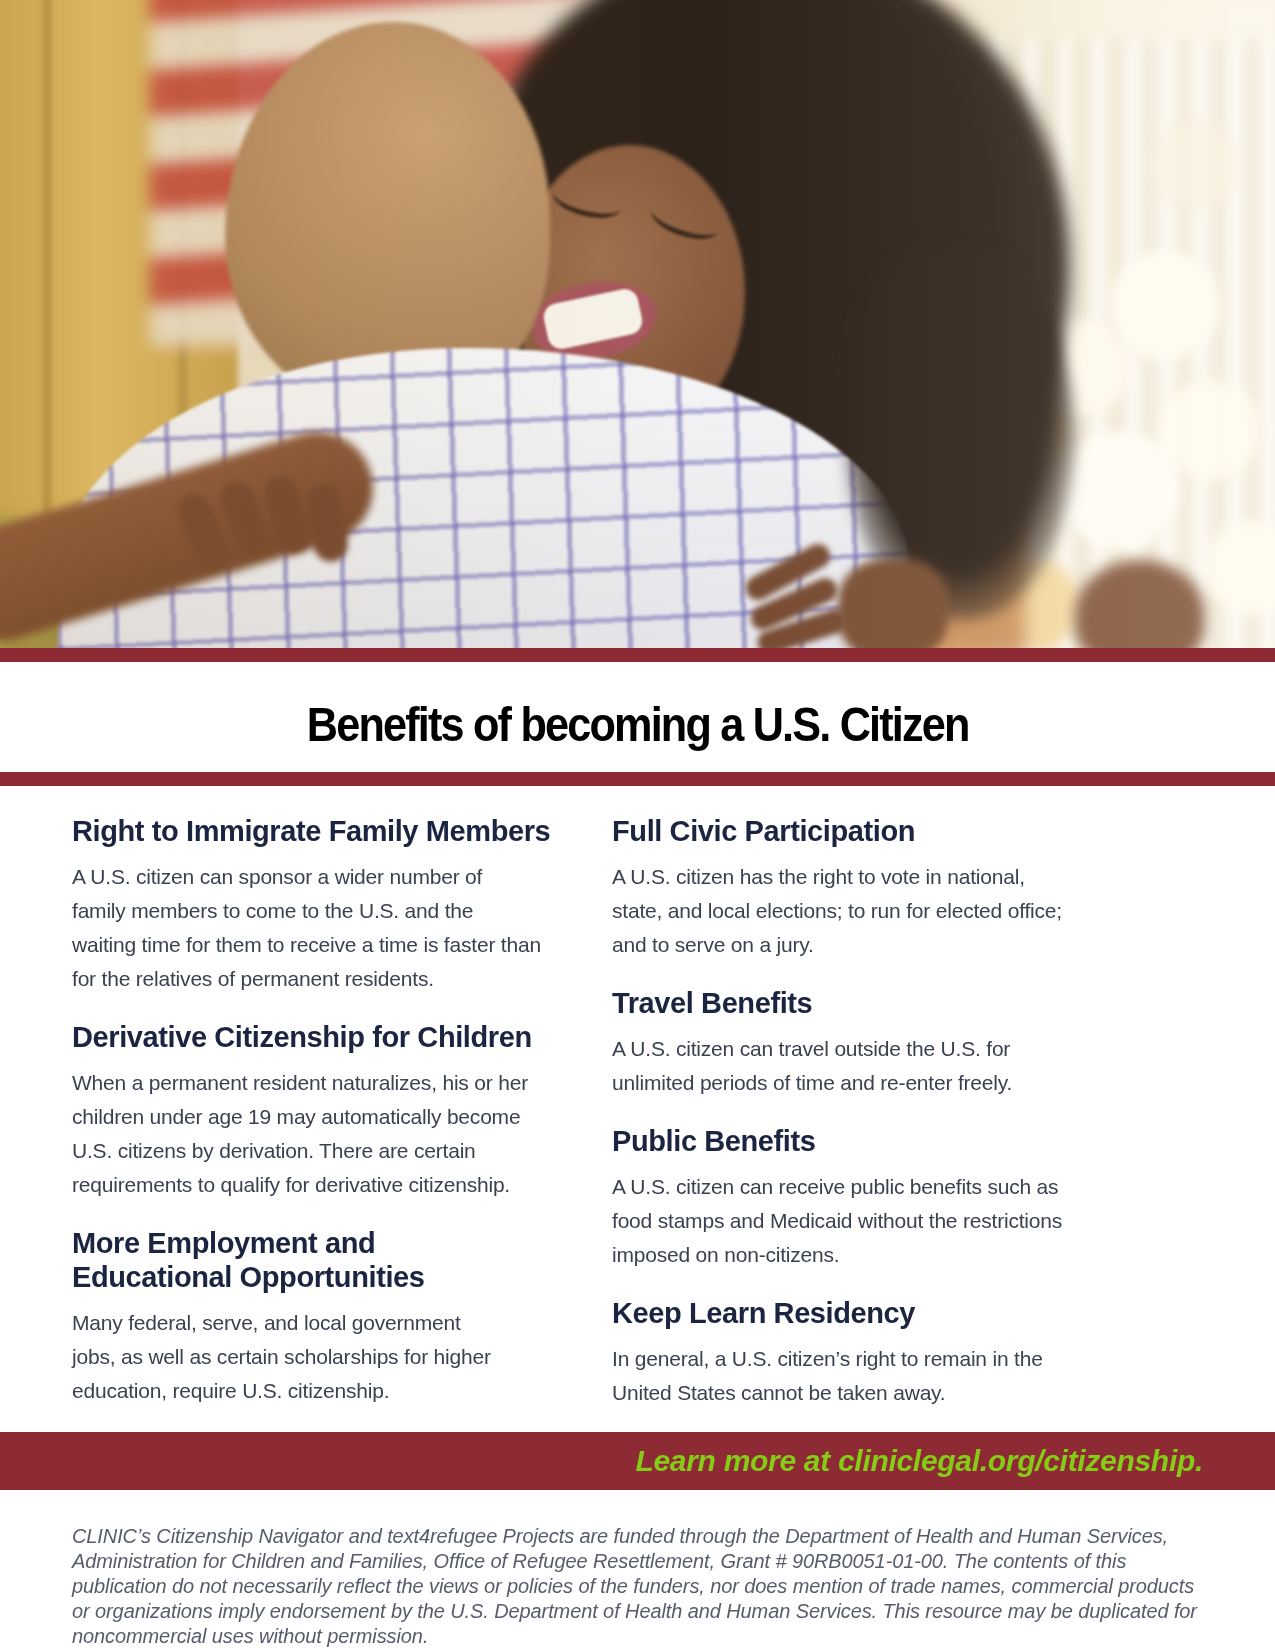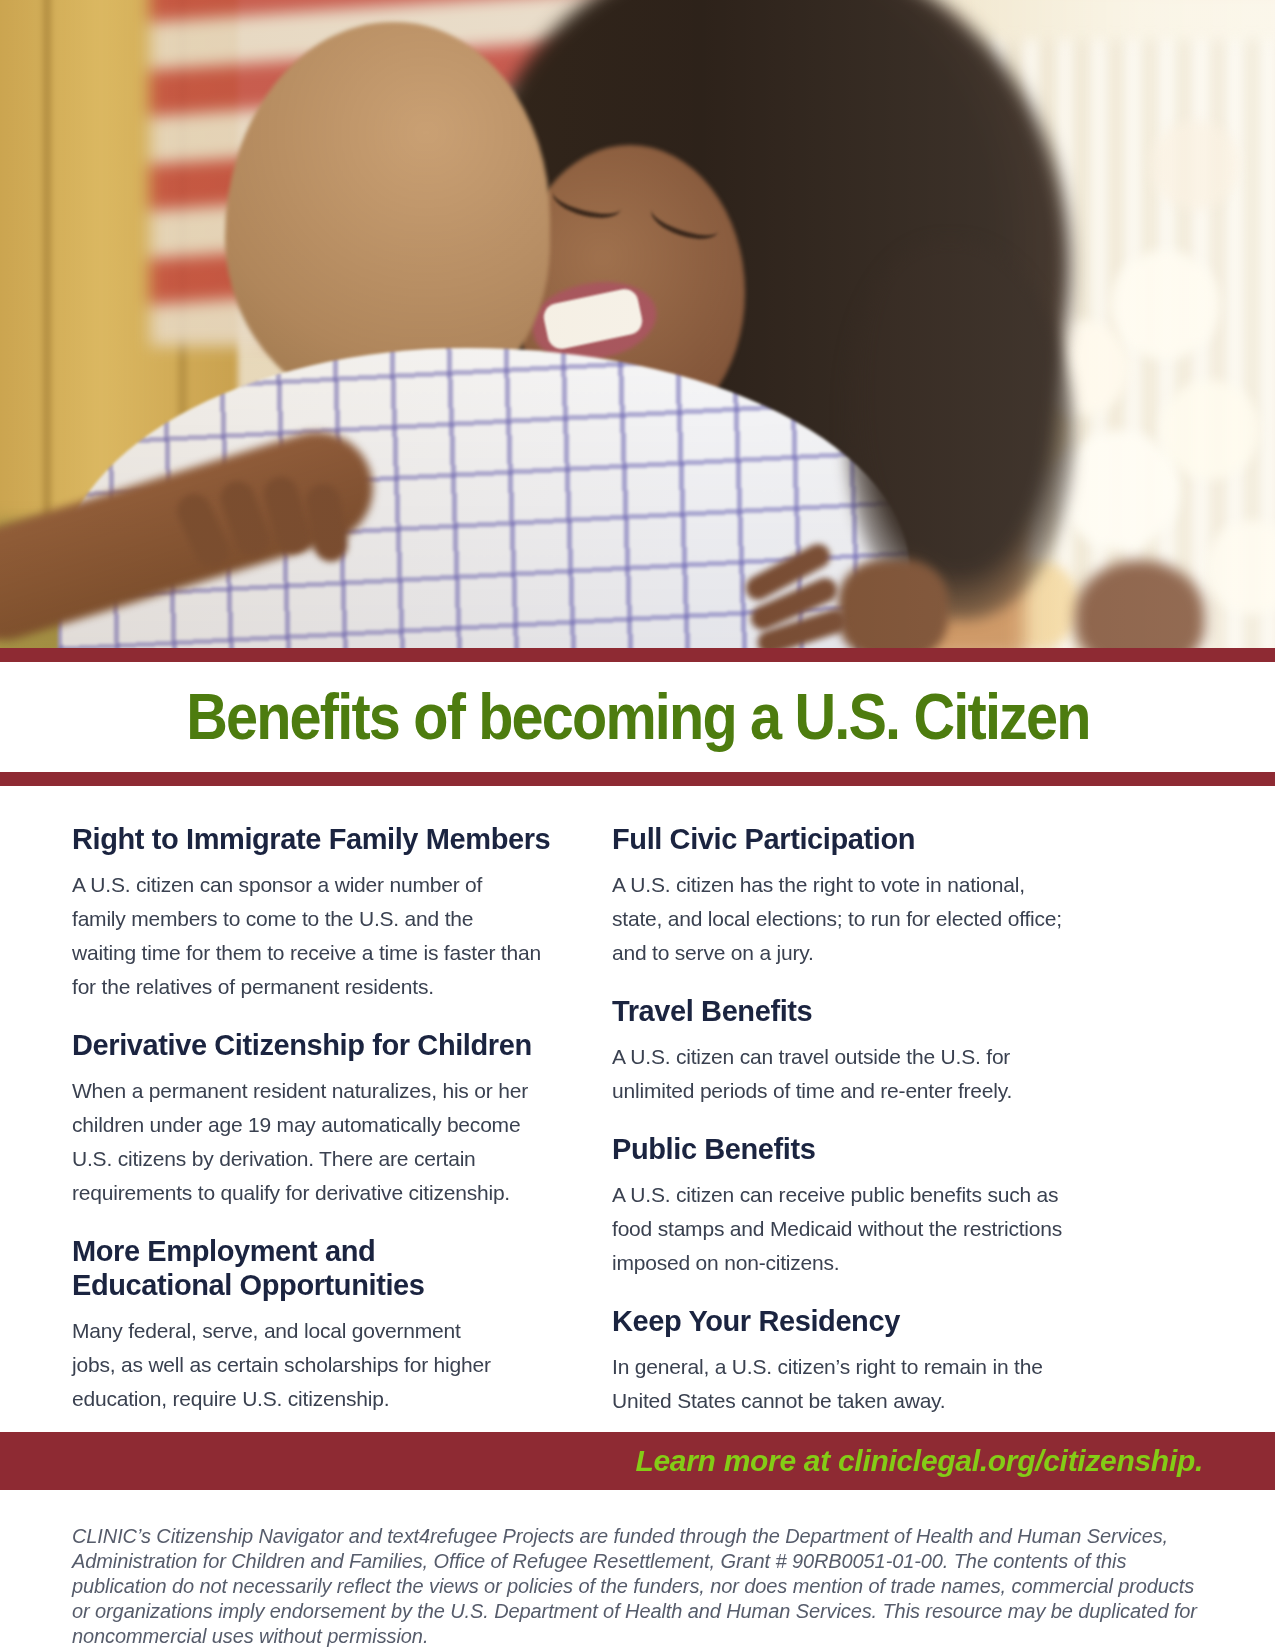--- a/index.html
+++ b/index.html
@@ -101,29 +101,29 @@
     left:0;top:0;width:100%;height:100%;
     background:linear-gradient(90deg, rgba(210,165,85,.14), rgba(255,240,210,.05) 55%, rgba(255,250,235,.18));
   }
 
   
   .bar{position:absolute;left:0;width:1275px;height:14px;background:#8e2a33;}
   .bar-top{top:648px;}
   .bar-bottom{top:772px;}
   .title-band{position:absolute;left:0;top:662px;width:1275px;height:110px;background:#ffffff;text-align:center;}
   .title-band h1{
-    margin:0;line-height:110px;font-size:64px;font-weight:bold;
-    letter-spacing:-2px;color:#4d7c0f;white-space:nowrap;
+    margin:8px;line-height:110px;font-size:48px;font-weight:bold;
+    letter-spacing:-2px;color:#000000;white-space:nowrap;
   }
   .title-band h1 span{display:inline-block;transform:scaleX(.9);transform-origin:center;}
 
   
   .content{
     position:absolute;left:0;top:786px;width:1184px;
-    display:flex;padding:36px 0 0 72px;box-sizing:border-box;
+    display:flex;padding:28px 0 0 72px;box-sizing:border-box;
   }
   .col-left{width:540px;}
   .col-right{width:524px;}
   .section{margin-bottom:24px;}
   .section h2{
     margin:0 0 12px 0;font-size:29px;line-height:34px;font-weight:bold;
     color:#1b2440;letter-spacing:-0.4px;white-space:pre-line;
   }
   .section p{
     margin:0;font-size:21px;line-height:34px;color:#3a4150;
@@ -243,21 +243,21 @@
         <p>A U.S. citizen can travel outside the U.S. for
 unlimited periods of time and re-enter freely.</p>
       </div>
       <div class="section">
         <h2>Public Benefits</h2>
         <p>A U.S. citizen can receive public benefits such as
 food stamps and Medicaid without the restrictions
 imposed on non-citizens.</p>
       </div>
       <div class="section">
-        <h2>Keep Your Residency</h2>
+        <h2>Keep Learn Residency</h2>
         <p>In general, a U.S. citizen’s right to remain in the
 United States cannot be taken away.</p>
       </div>
     </div>
   </div>
 
   <div class="footer-bar">
     <span>Learn more at cliniclegal.org/citizenship.</span>
   </div>
 

